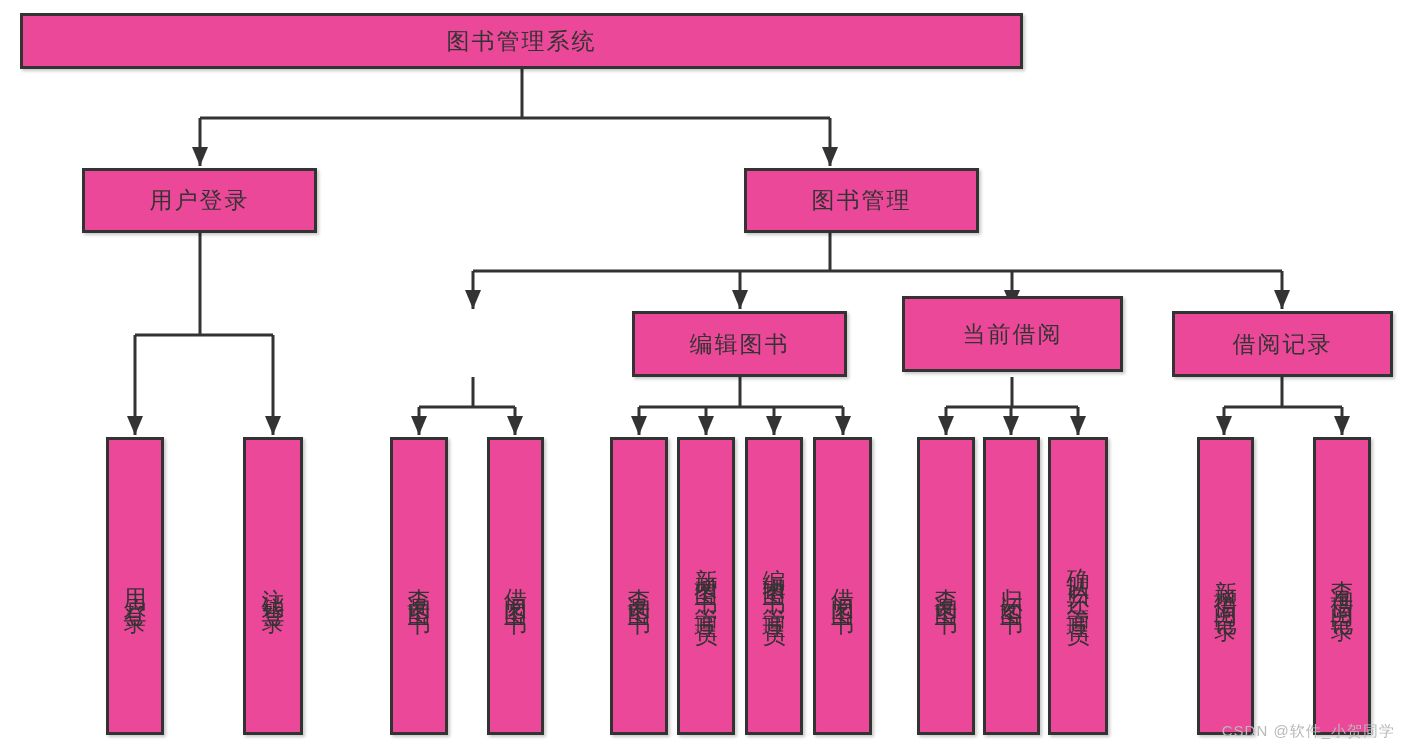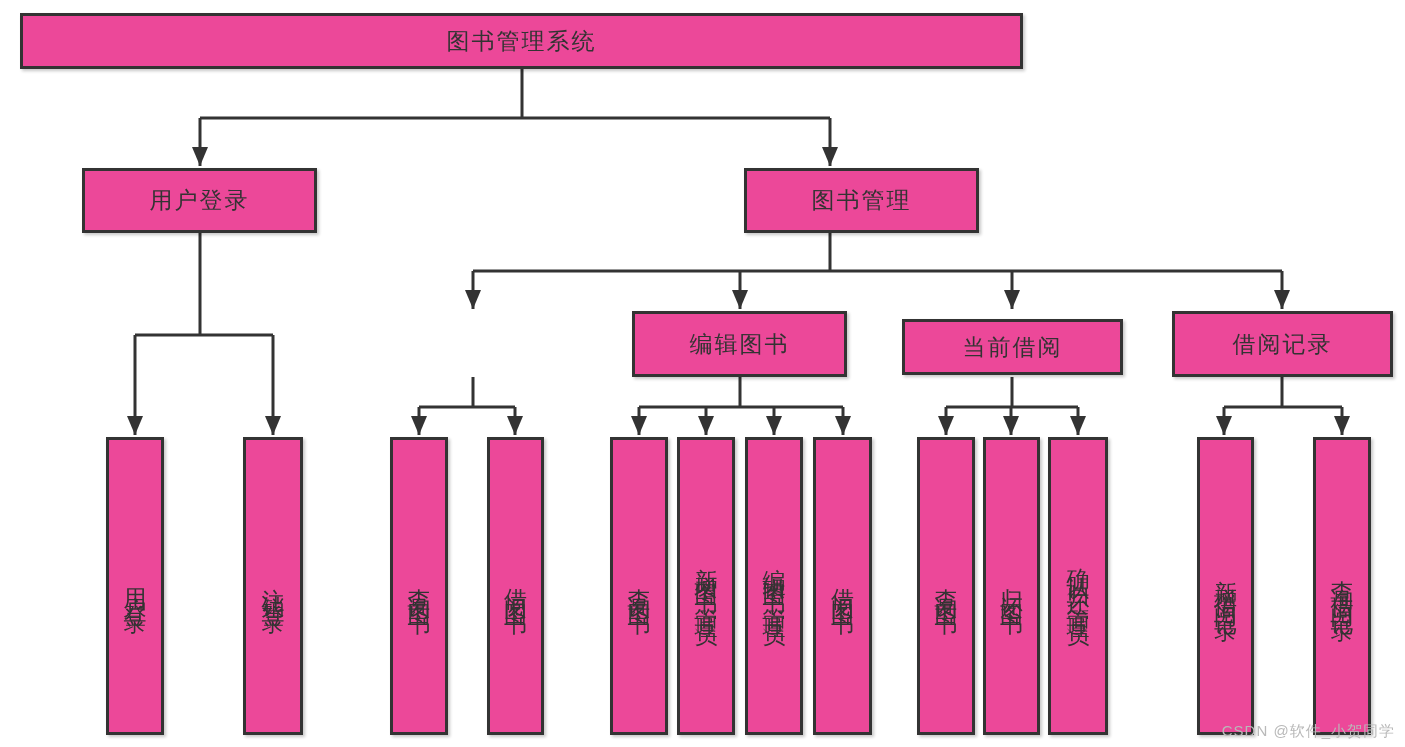--- a/index.html
+++ b/index.html
@@ -76,21 +76,21 @@
   <div class="node" style="left:82px; top:168px; width:235px; height:65px">
     <span>用户登录</span>
   </div>
   <div class="node" style="left:744px; top:168px; width:235px; height:65px">
     <span>图书管理</span>
   </div>
 
   <div class="node" style="left:632px; top:311px; width:215px; height:66px">
     <span>编辑图书</span>
   </div>
-  <div class="node" style="left:902px; top:319px; width:221px; height:56px">
+  <div class="node" style="left:902px; top:296px; width:221px; height:76px">
     <span>当前借阅</span>
   </div>
   <div class="node" style="left:1172px; top:311px; width:221px; height:66px">
     <span>借阅记录</span>
   </div>
 
   <div class="node v" style="left:106px; top:437px; width:58px; height:298px">
     <span>用户登录</span>
   </div>
   <div class="node v" style="left:243px; top:437px; width:60px; height:298px">

